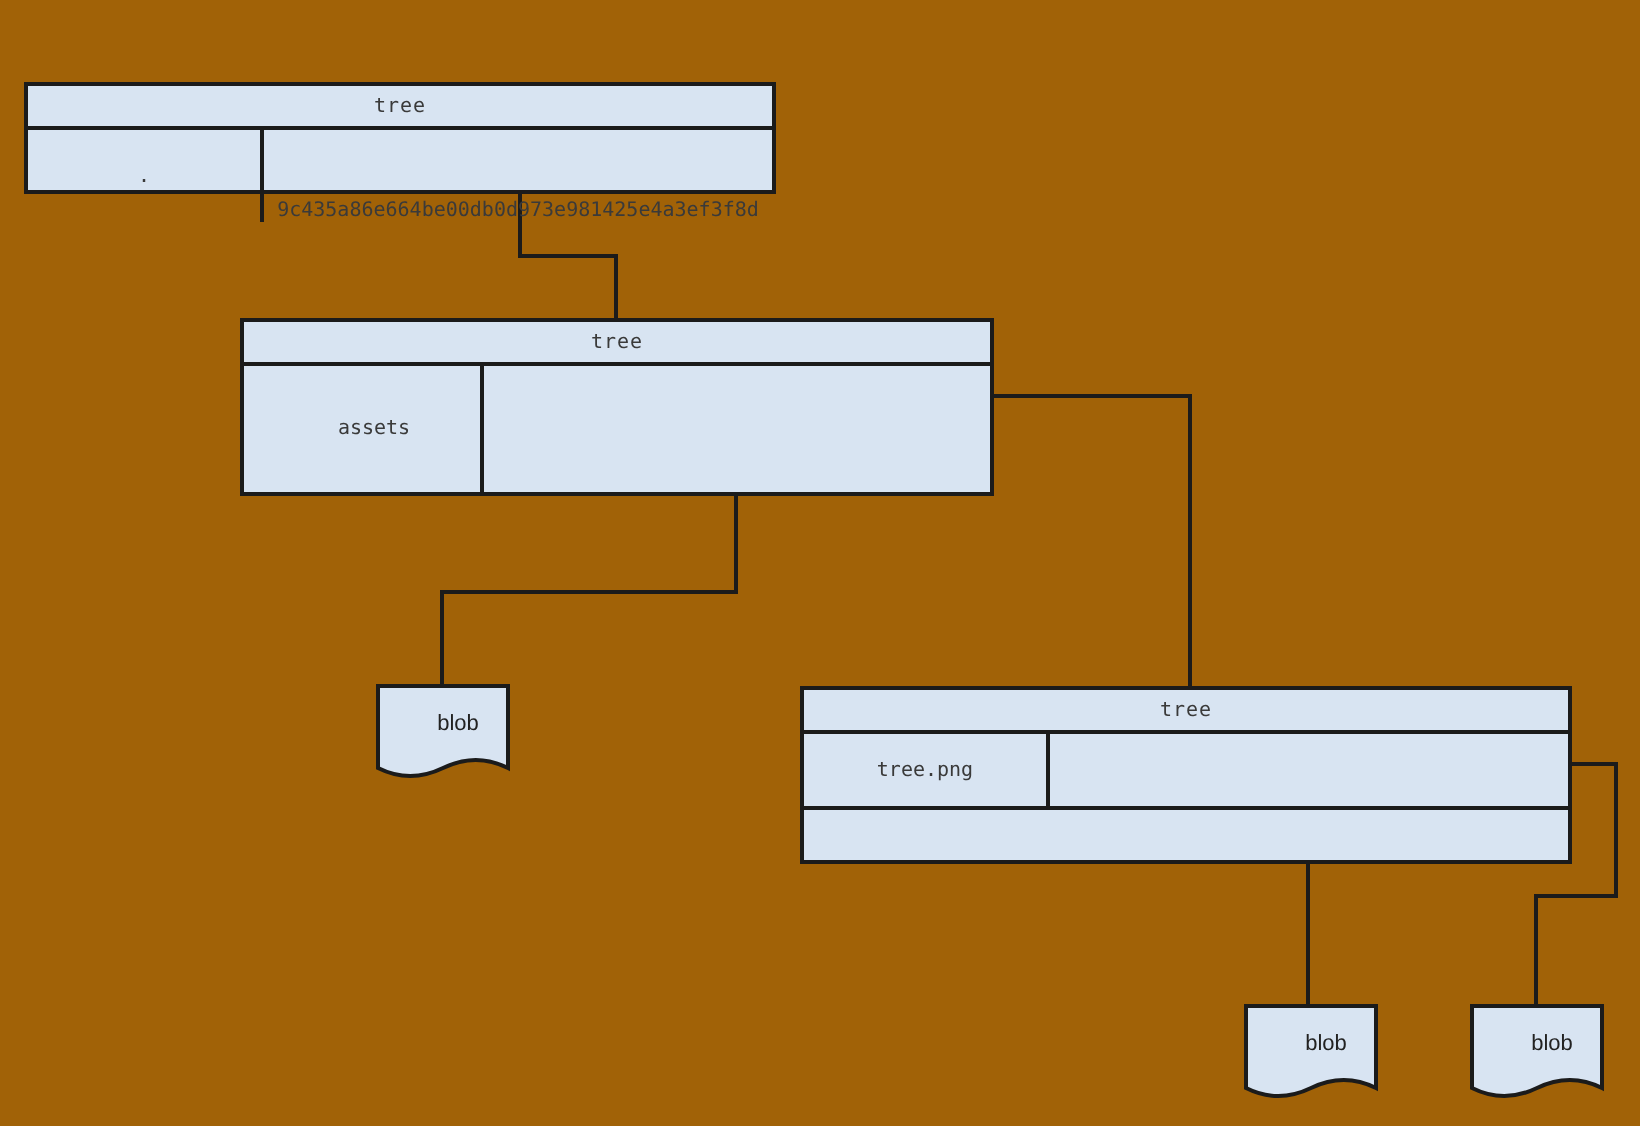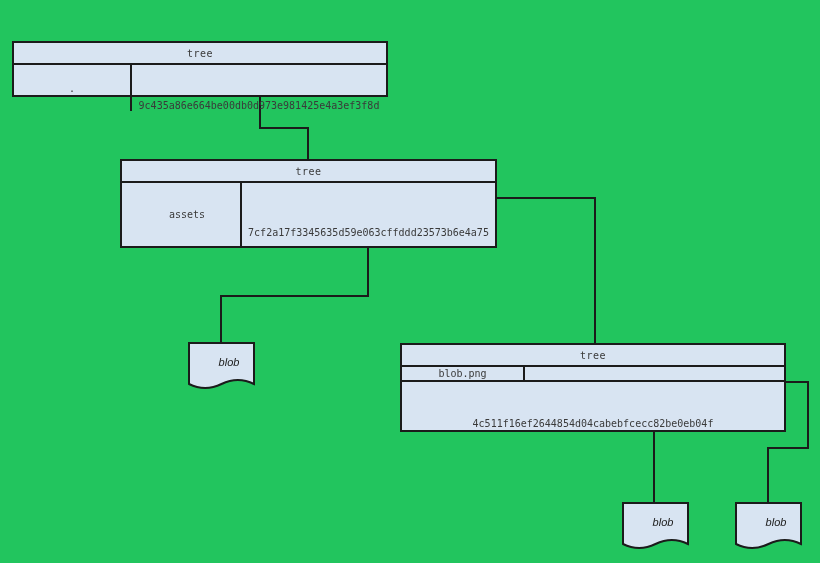--- a/index.html
+++ b/index.html
@@ -5,21 +5,21 @@
   html, body {
     margin: 0;
     padding: 0;
     background: #f6f6f6;
     font-family: "DejaVu Sans Mono", "Liberation Mono", monospace;
   }
   .canvas {
     position: relative;
     width: 820px;
     height: 563px;
-    background: #22c55e;
+    background: #a16207;
     overflow: hidden;
   }
   .connectors {
     position: absolute;
     left: 0; top: 0;
     width: 820px; height: 563px;
     pointer-events: none;
   }
   .tree-table {
     position: absolute;
@@ -62,21 +62,20 @@
   .t1 { left: 12px;  top: 41px;  width: 376px; height: 56px; }
   .t1 .tt-name { flex: 0 0 118px; }
   .t2 { left: 120px; top: 159px; width: 377px; height: 89px; }
   .t2 .tt-name { flex: 0 0 120px; padding-left: 12px; }
   .t3 { left: 400px; top: 343px; width: 386px; height: 89px; }
   .t3 .tt-name { flex: 0 0 123px; }
   .blob {
     position: absolute;
     width: 82px;
     height: 56px;
-    font-style: italic;
   }
   .blob svg { display: block; }
   .blob .blob-label {
     position: absolute;
     left: 0; top: 14px;
     width: 100%;
     text-align: center;
     font-family: "Liberation Sans", "DejaVu Sans", sans-serif;
     font-size: 11px;
     color: #222;
@@ -105,31 +104,29 @@
     <div class="tt-row">
       <div class="tt-name">.</div>
       <div class="tt-hash">9c435a86e664be00db0d973e981425e4a3ef3f8d</div>
     </div>
   </div>
 
   <div class="tree-table t2">
     <div class="tt-header">tree</div>
     <div class="tt-row">
       <div class="tt-name">assets</div>
-      <div class="tt-hash">7cf2a17f3345635d59e063cffddd23573b6e4a75</div>
     </div>
   </div>
 
   <div class="tree-table t3">
     <div class="tt-header">tree</div>
     <div class="tt-row">
-      <div class="tt-name">blob.png</div>
+      <div class="tt-name">tree.png</div>
     </div>
     <div class="tt-row">
-      <div class="tt-hash">4c511f16ef2644854d04cabebfcecc82be0eb04f</div>
     </div>
   </div>
 
   <div class="blob b1">
     <svg width="67" height="56" viewBox="0 0 67 56">
       <path d="M1,1 L66,1 L66,42 Q50,34 33.5,42 Q17,50 1,42 Z" fill="#d8e4f2" stroke="#1b1b1b" stroke-width="2"></path>
     </svg>
     <div class="blob-label">blob</div>
   </div>
 

